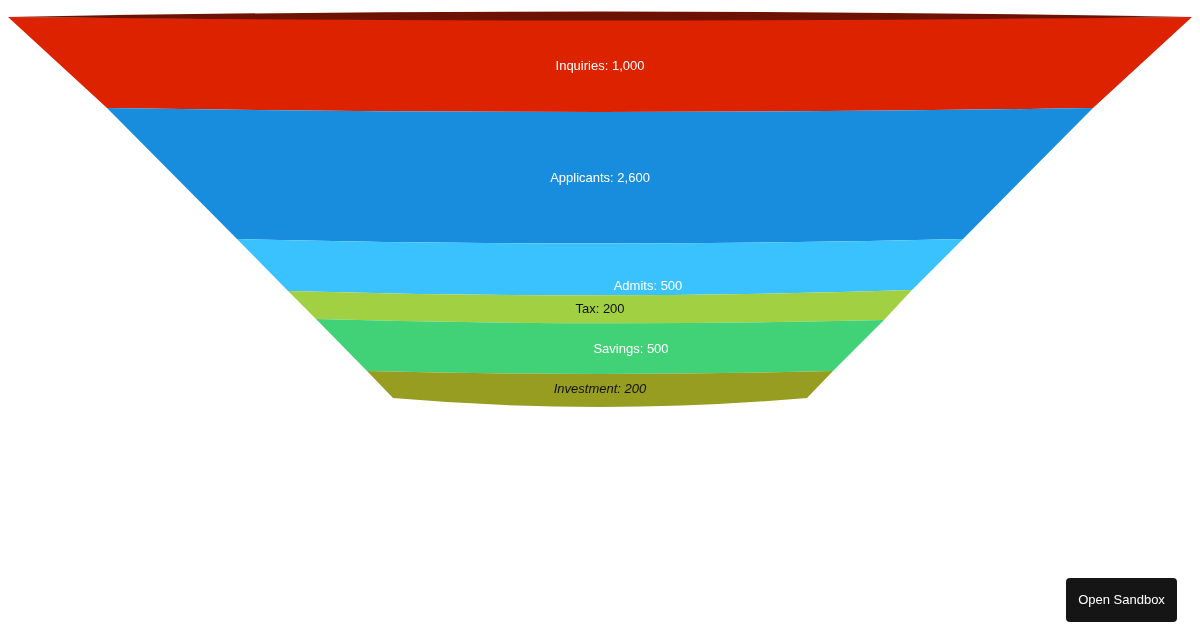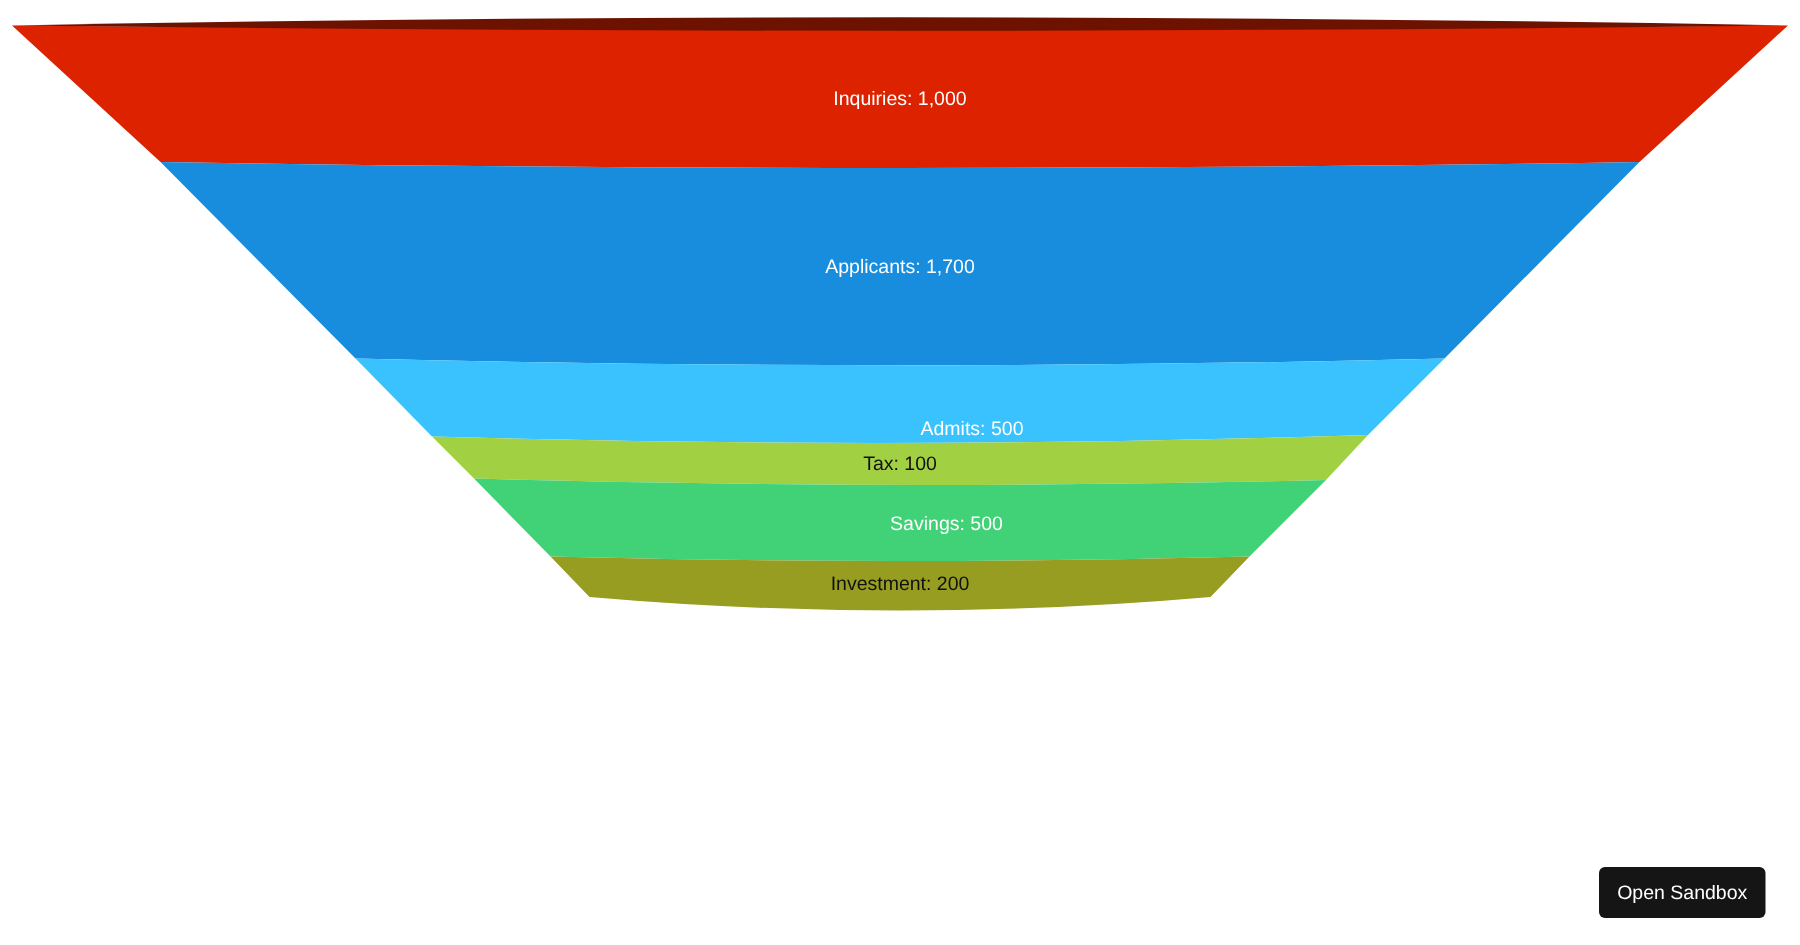--- a/index.html
+++ b/index.html
@@ -32,21 +32,21 @@
       line-height: 14px;
       pointer-events: none;
     }
     .seg-label.light { color: #ffffff; }
     .seg-label.dark { color: #111111; }
     .open-sandbox {
       position: absolute;
       left: 1066px;
       top: 578px;
       width: 111px;
-      height: 34px;
+      height: 44px;
       border-radius: 4px;
       background: #151515;
       color: #ffffff;
       border: none;
       font-family: "Liberation Sans", sans-serif;
       font-size: 13px;
       line-height: 34px;
       text-align: center;
       padding: 0;
       cursor: pointer;
@@ -67,20 +67,20 @@
     <path d="M237,239 Q600,248 963,239 L912,290 Q600,300 288,291 Z" fill="#3ac2ff"></path>
 
     <path d="M288,291 Q600,300 912,290 L884,320 Q600,327 316,319 Z" fill="#a2d043"></path>
 
     <path d="M316,319 Q600,327 884,320 L833,371 Q600,377 367,371 Z" fill="#41d177"></path>
 
     <path d="M367,371 Q600,377 833,371 L807,398 Q600,416 393,398 Z" fill="#969d21"></path>
   </svg>
 
   <div class="seg-label light" style="top:59px;">Inquiries: 1,000</div>
-  <div class="seg-label light" style="top:171px;">Applicants: 1,700</div>
+  <div class="seg-label light" style="top:171px;">Applicants: 2,600</div>
   <div class="seg-label light" style="top:279px;margin-left:48px;">Admits: 500</div>
-  <div class="seg-label dark" style="top:302px;">Tax: 100</div>
+  <div class="seg-label dark" style="top:302px;">Tax: 200</div>
   <div class="seg-label light" style="top:342px;padding-left:31px;">Savings: 500</div>
-  <div class="seg-label dark" style="top:382px;">Investment: 200</div>
+  <div class="seg-label dark" style="top:382px;font-style:italic;">Investment: 200</div>
 
   <button class="open-sandbox">Open Sandbox</button>
 </div>
 
 </body></html>

